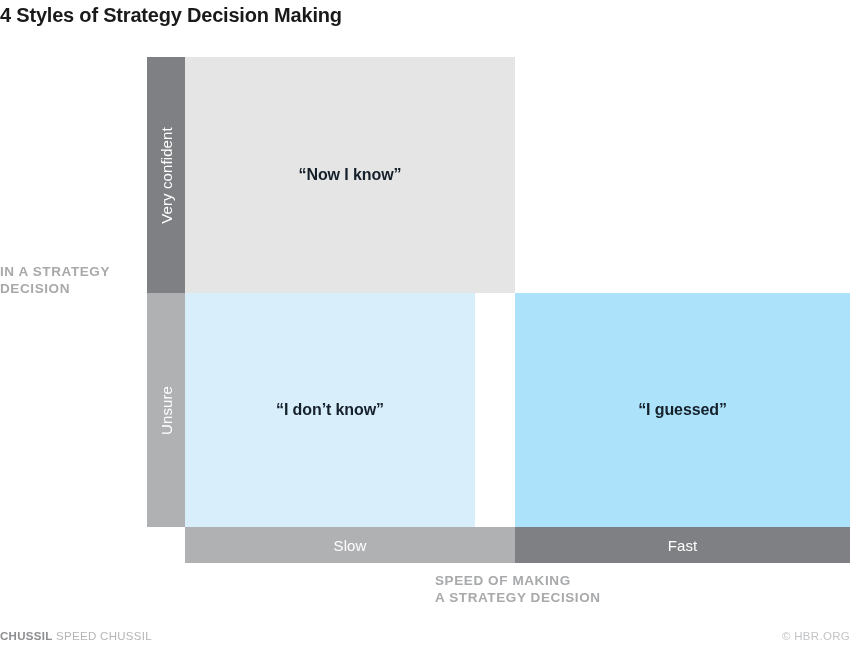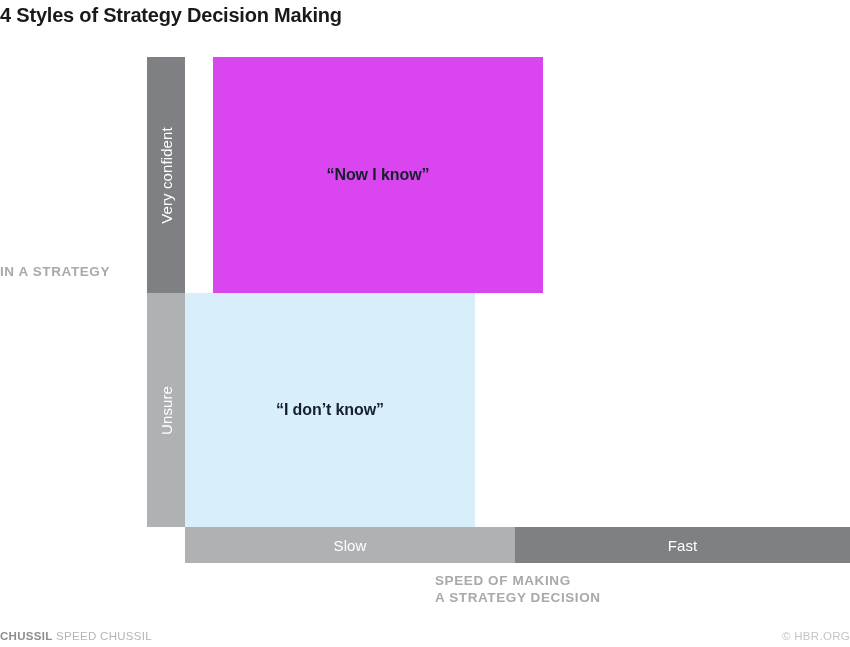--- a/index.html
+++ b/index.html
@@ -197,44 +197,48 @@
     <div class="y-band y-band-high">
       <span class="y-band-label">Very confident</span>
     </div>
     <div class="y-band y-band-low">
       <span class="y-band-label">Unsure</span>
     </div>
   </div>
 
   <div class="plot">
 
-    <div class="quadrant q-top-left" style="background:#d946ef;margin-left:28px;">
+    <div class="quadrant q-top-left" style="background:#e5e5e5;">
       <span class="q-label">“Now I know”</span>
     </div>
 
 
     <div class="quadrant q-bottom-left" style="background:#d8eefb;">
       <span class="q-label">“I don’t know”</span>
     </div>
 
+    <div class="quadrant q-bottom-right" style="background:#ade3fa;">
+      <span class="q-label">“I guessed”</span>
+    </div>
 
   </div>
 </div>
 
 <div class="x-axis-strip">
   <div class="x-band x-band-slow">
     <span class="x-band-label">Slow</span>
   </div>
   <div class="x-band x-band-fast">
     <span class="x-band-label">Fast</span>
   </div>
 </div>
 
 <div class="axis-title y-axis-title">
   <div>IN A STRATEGY</div>
+  <div>DECISION</div>
 </div>
 
 <div class="axis-title x-axis-title">
   <div>SPEED OF MAKING</div>
   <div>A STRATEGY DECISION</div>
 </div>
 
 <div class="footer">
   <div class="footer-source">
     <span class="footer-source-label">CHUSSIL</span>

